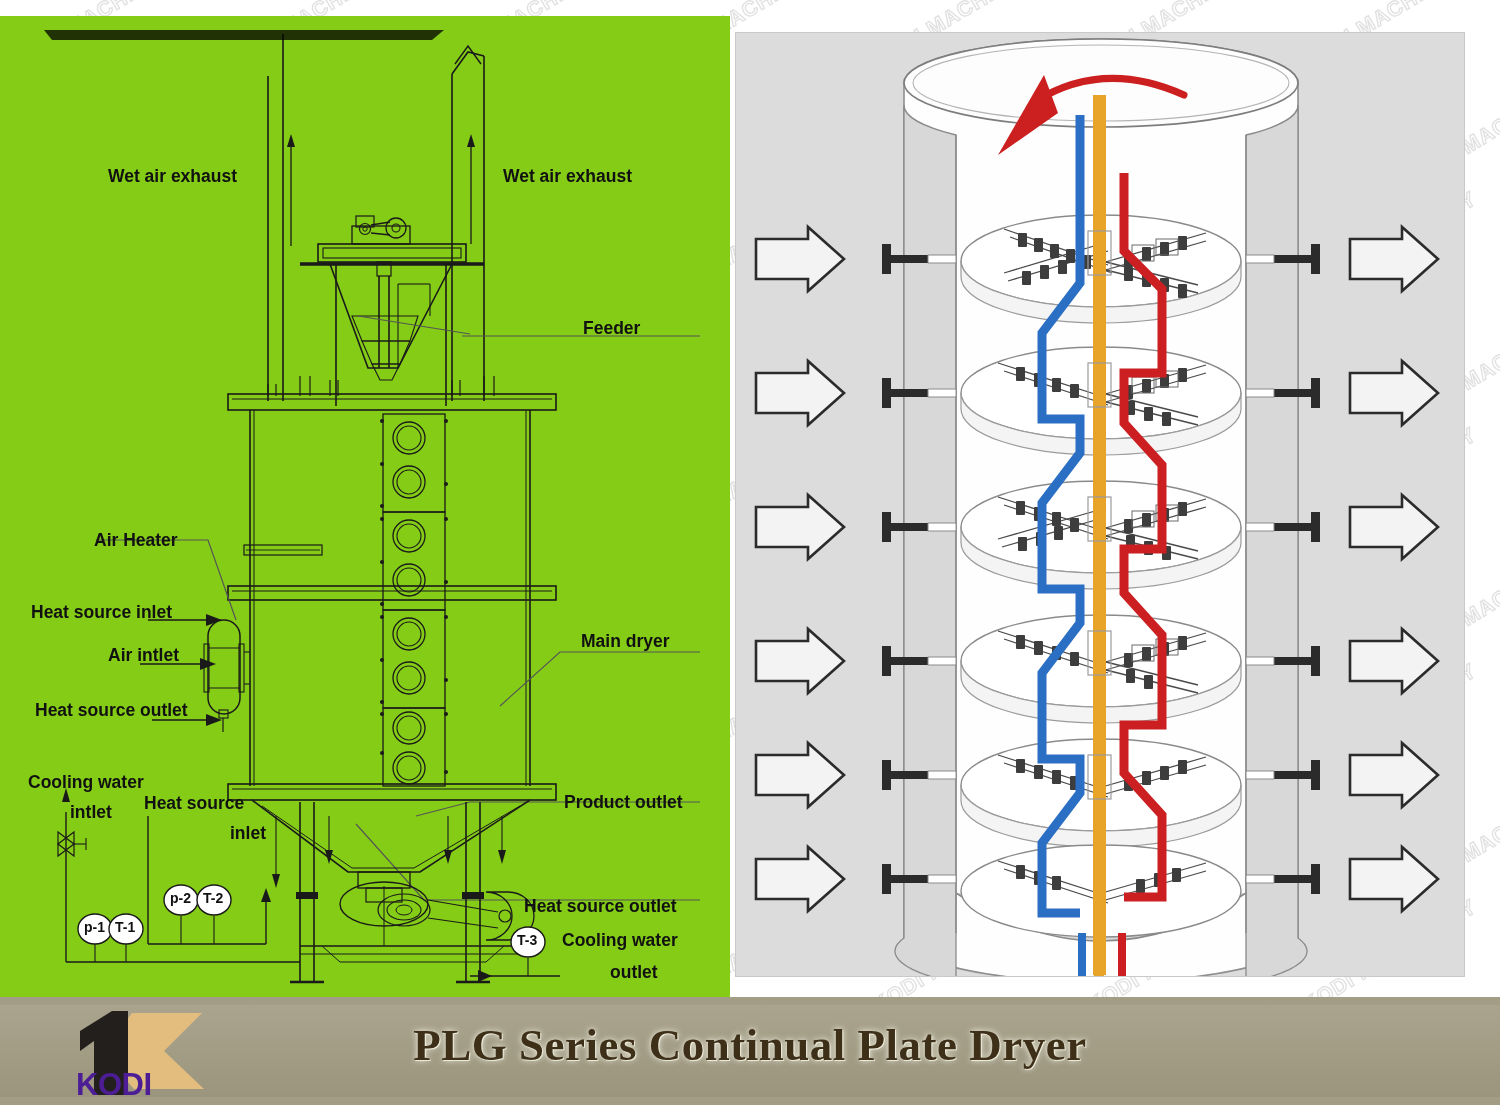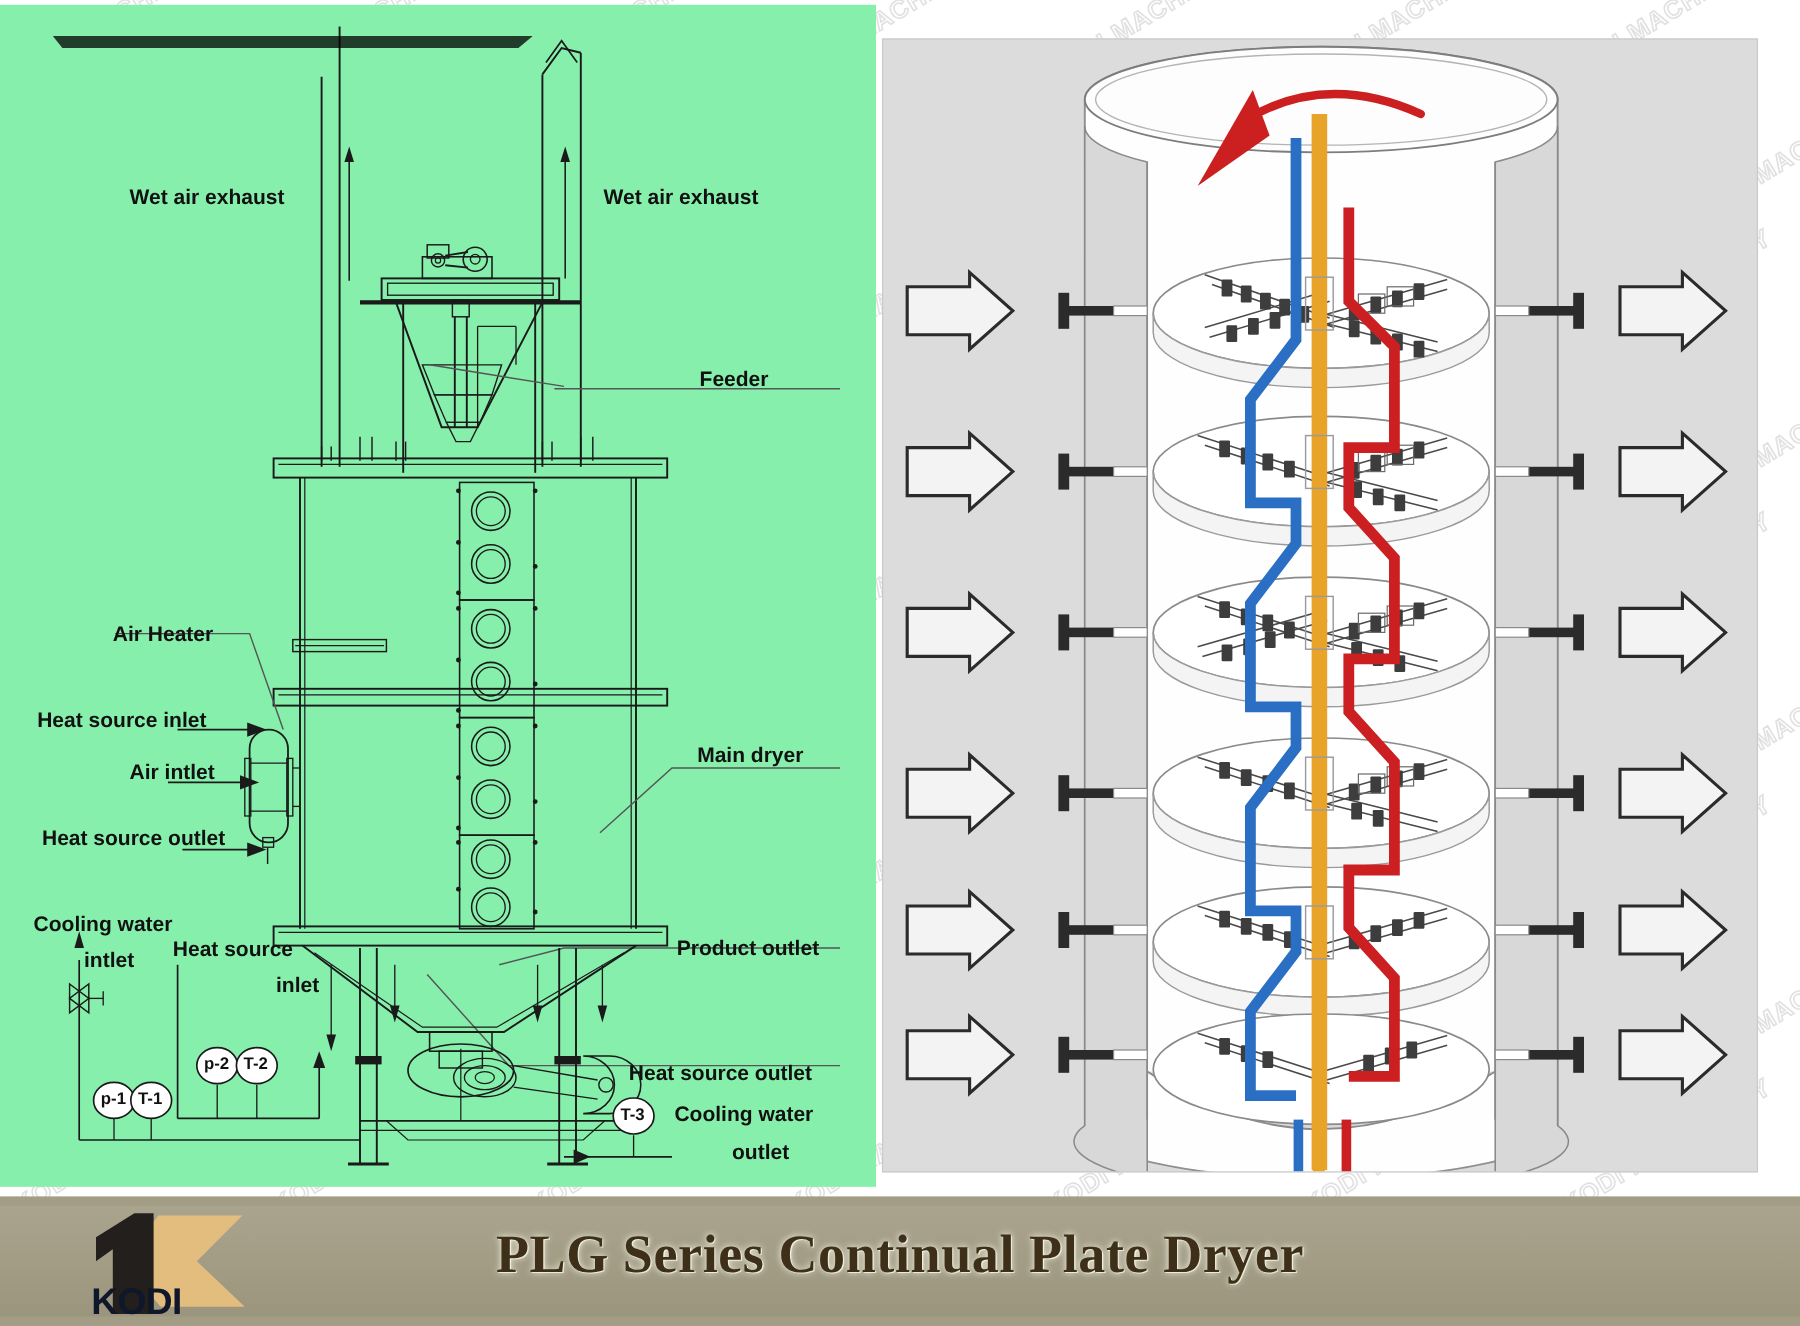--- a/index.html
+++ b/index.html
@@ -40,21 +40,21 @@
     letter-spacing: 0.3px;
   }
   .ribbon-shadow{
     position:absolute; left:44px; top:30px; width:400px; height:10px;
     background: rgba(0,0,0,0.75);
     clip-path: polygon(0% 0%, 100% 0%, 97% 100%, 2% 100%);
     z-index: 25;
   }
 
   
-  #left-panel { position: absolute; left: 0; top: 4px; width: 730px; height: 985px; background: #86efac; z-index: 10;}
+  #left-panel { position: absolute; left: 0; top: 16px; width: 730px; height: 985px; background: #84cc16; z-index: 10;}
   #left-panel svg { display: block; }
 
   .lbl {
     position: absolute;
     font-size: 17.5px; font-weight: 700; color: #111;
     white-space: nowrap; z-index: 20;
     font-family: "Liberation Sans", sans-serif;
   }
   .lbl.sm { font-size: 16.5px; }
 
@@ -74,21 +74,21 @@
     background: #a39d86; z-index: 30; overflow: hidden;
   }
   .footer-inner { position: relative; width: 100%; height: 100%; }
   .footer-band {
     position:absolute; left:0; top:8px; width:1500px; height:92px;
     background: linear-gradient(180deg,#aaa48e 0%, #a29c85 55%, #9b957e 100%);
   }
   .logo { position: absolute; left: 72px; top: 10px; width: 135px; height: 92px; z-index: 3;}
   .logo-word {
     position:absolute; left: 76px; top: 70px;
-    font-size: 31px; font-weight: 700; color: #0f172a;
+    font-size: 31px; font-weight: 700; color: #4c1d95;
     letter-spacing: -0.5px; z-index: 4;
     font-family: "Liberation Sans", sans-serif;
   }
   .foot-title {
     position: absolute; left: 0; top: 22px; width: 1500px;
     text-align: center; z-index: 4;
     font-family: "Liberation Serif", serif;
     font-size: 45px; font-weight: 700; color: #3d2f18;
     text-shadow: 0 0 6px rgba(255,255,240,0.95), 1px 1px 0 rgba(255,255,240,0.7);
     letter-spacing: 0.5px;

